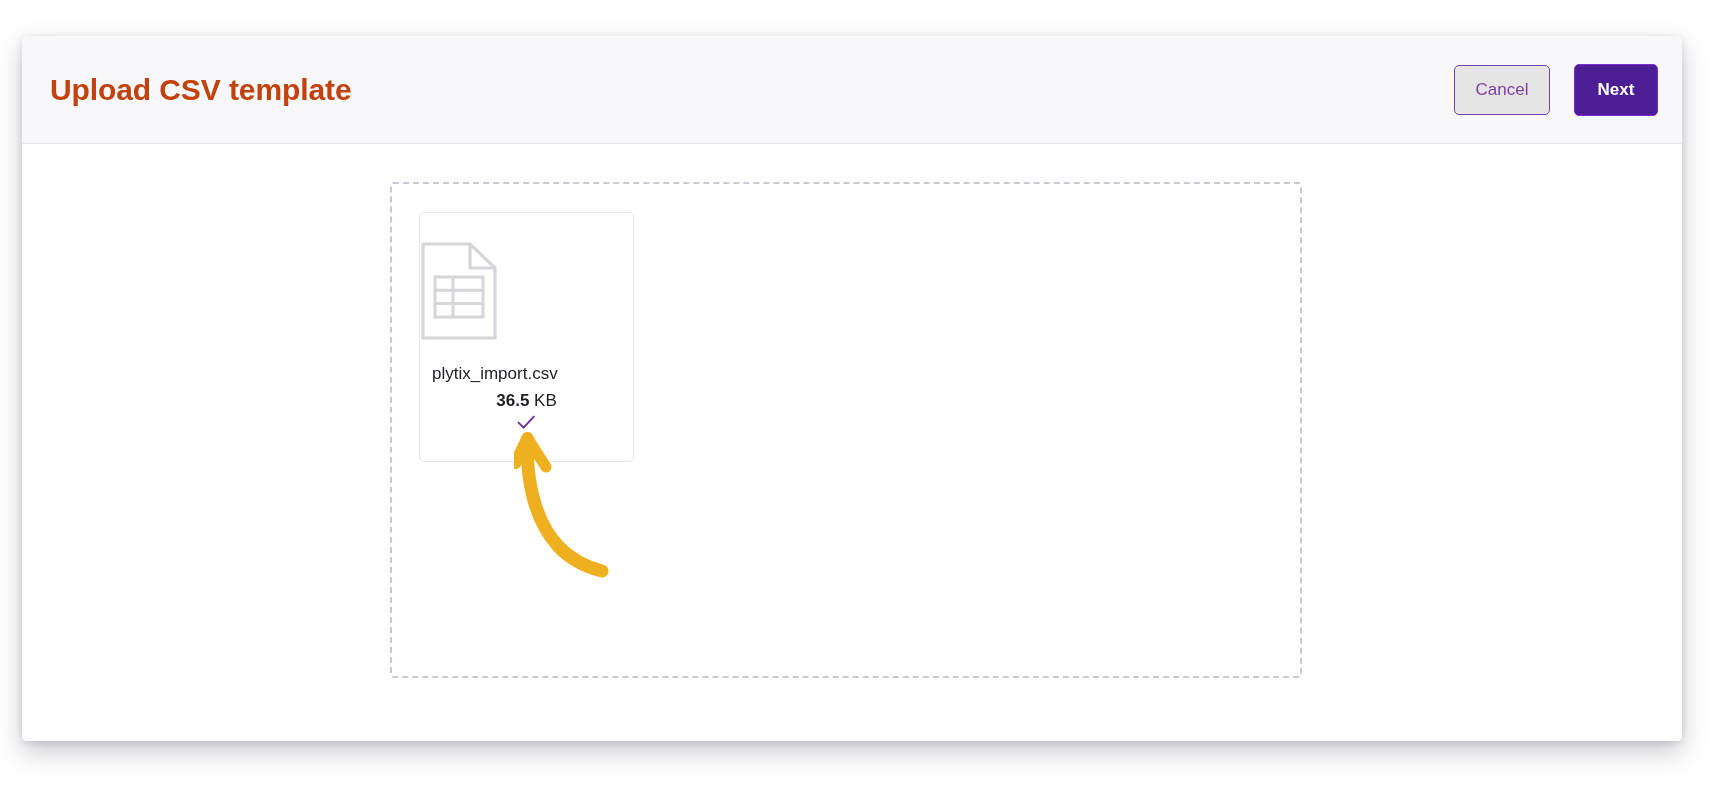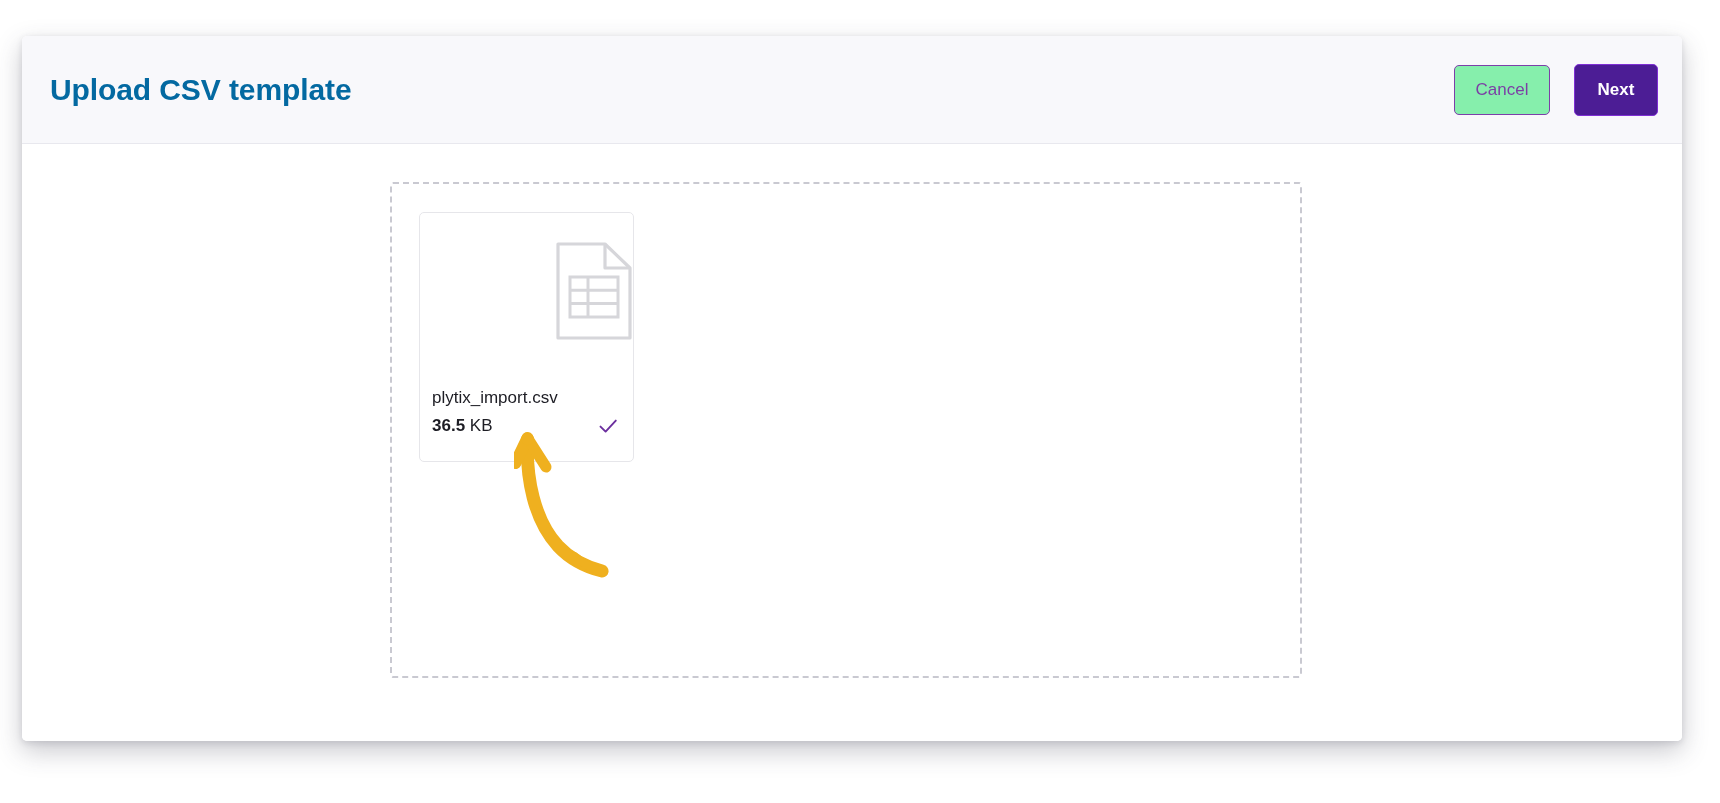--- a/index.html
+++ b/index.html
@@ -39,21 +39,21 @@
     border-bottom: 1px solid #e8e8ee;
     display: flex;
     align-items: center;
     justify-content: space-between;
     padding: 0 24px 0 28px;
     box-sizing: border-box;
   }
   .modal-title {
     font-size: 30px;
     font-weight: 700;
-    color: #0369a1;
+    color: #c2410c;
     letter-spacing: -0.1px;
     white-space: nowrap;
   }
   .header-actions {
     display: flex;
     align-items: center;
     gap: 24px;
   }
   .btn {
     font-family: "Liberation Sans", sans-serif;
@@ -62,21 +62,21 @@
     cursor: pointer;
     line-height: 1;
     display: inline-flex;
     align-items: center;
     justify-content: center;
     box-sizing: border-box;
   }
   .btn-cancel {
     width: 96px;
     height: 50px;
-    background: #86efac;
+    background: #e5e5e5;
     border: 1px solid #7c3fa8;
     color: #7b3fa5;
   }
   .btn-next {
     width: 84px;
     height: 52px;
     background: #4c1d95;
     border: 1px solid #7f2fd4;
     color: #ffffff;
     font-weight: 600;
@@ -106,23 +106,22 @@
     left: 27px;
     top: 28px;
     width: 215px;
     height: 250px;
     background: #ffffff;
     border: 1px solid #e6e6ea;
     border-radius: 5px;
     box-sizing: border-box;
     display: flex;
     flex-direction: column;
-    align-items: flex-end;
+    align-items: flex-start;
     cursor: pointer;
-    gap: 24px;
   }
   .file-thumb {
     margin-top: 28px;
     width: 78px;
     height: 100px;
   }
   .file-meta {
     width: 100%;
     box-sizing: border-box;
     padding: 0 12px;
@@ -134,20 +133,21 @@
     line-height: 1.35;
     white-space: nowrap;
     overflow: hidden;
     text-overflow: ellipsis;
   }
   .file-footer {
     display: flex;
     align-items: center;
     justify-content: space-between;
     margin-top: 5px;
+    flex-direction: column;
   }
   .file-size {
     font-size: 17px;
     color: #1d1d24;
   }
   .file-size b {
     font-weight: 700;
   }
   .check-icon {
     width: 22px;

